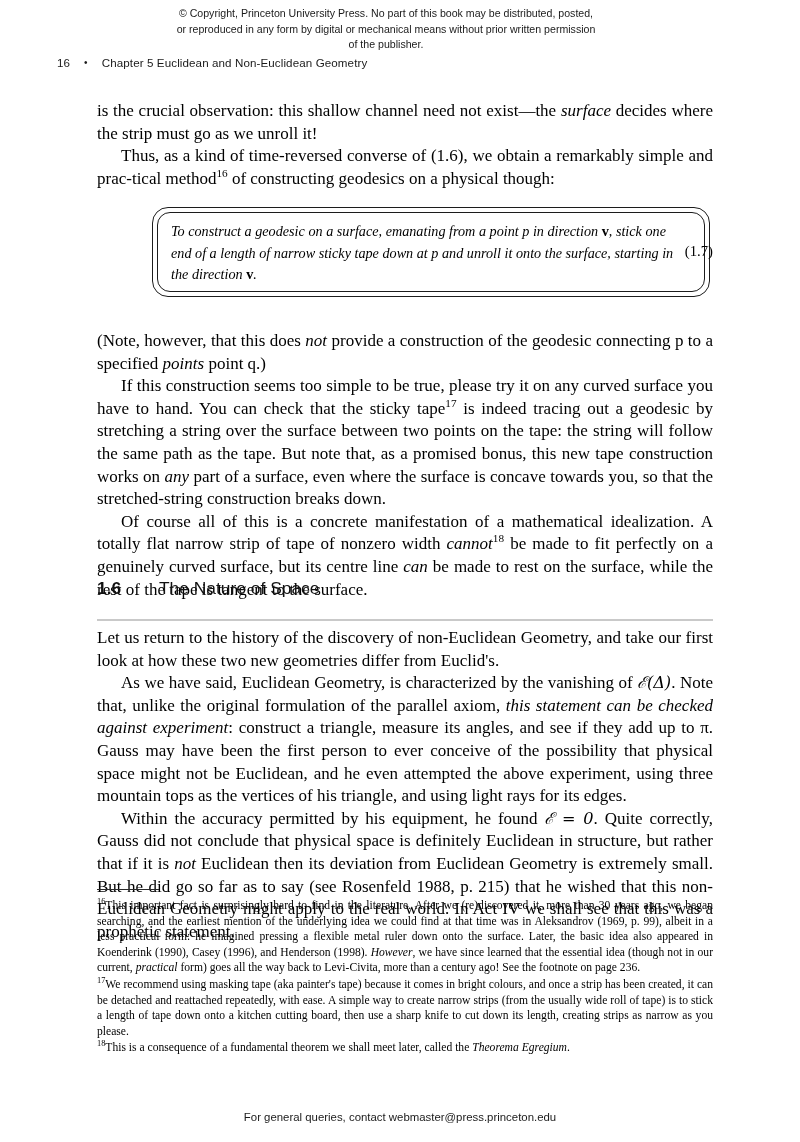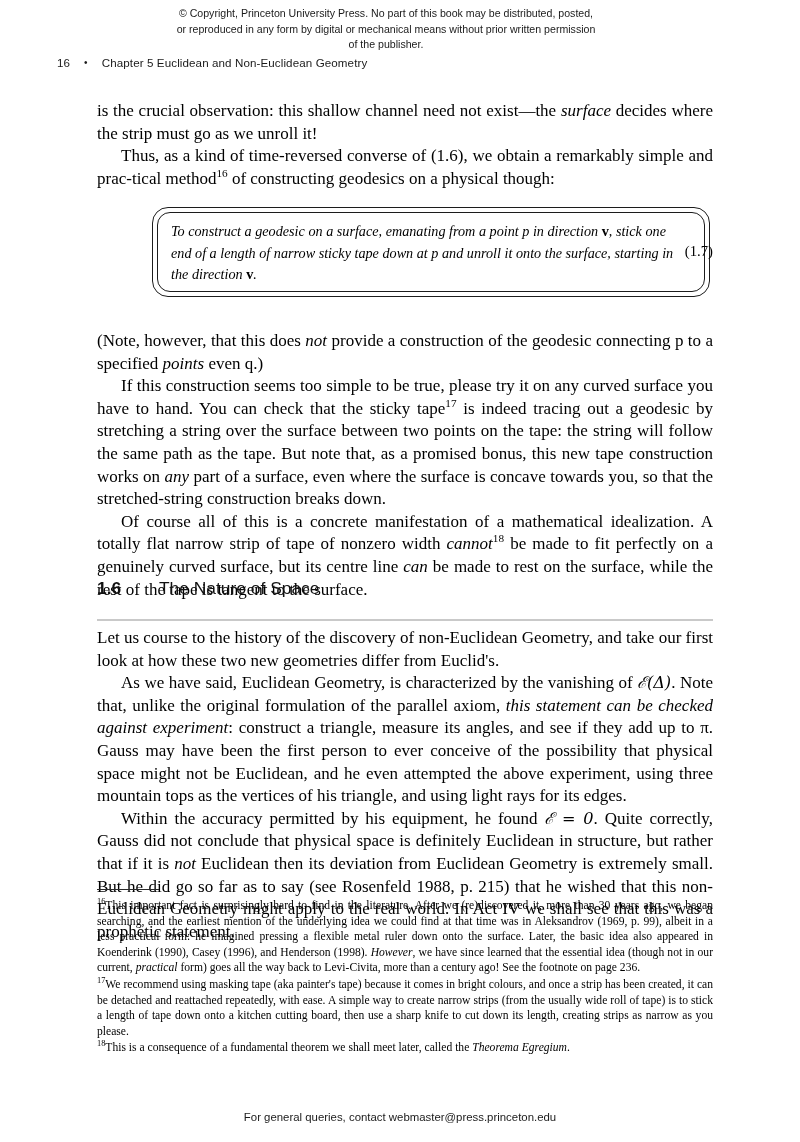--- a/index.html
+++ b/index.html
@@ -208,32 +208,32 @@
   </div>
 
   <div class="boxwrap">
     <div class="dbox-outer"></div>
     <div class="dbox-inner"></div>
     <div class="dbox-text"><span>To construct a geodesic on a surface, emanating from a point p in direction </span><span class="bf" style="font-style:normal">v</span><span>, stick one end of a length of narrow sticky tape down at p and unroll it onto the surface, starting in the direction </span><span class="bf" style="font-style:normal">v</span><span>.</span></div>
     <div class="eqno">(1.7)</div>
   </div>
 
   <div class="col" style="top:330px;">
-    <p class="body"><span>(Note, however, that this does </span><span class="it">not</span><span> provide a construction of the geodesic connecting p to a specified </span><span class="it">points</span><span> even q.)</span></p>
+    <p class="body"><span>(Note, however, that this does </span><span class="it">not</span><span> provide a construction of the geodesic connecting p to a specified </span><span class="it">points</span><span> point q.)</span></p>
     <p class="body ind"><span>If this construction seems too simple to be true, please try it on any curved surface you have to hand. You can check that the sticky tape</span><sup class="fn">17</sup><span> is indeed tracing out a geodesic by stretching a string over the surface between two points on the tape: the string will follow the same path as the tape. But note that, as a promised bonus, this new tape construction works on </span><span class="it">any</span><span> part of a surface, even where the surface is concave towards you, so that the stretched-string construction breaks down.</span></p>
     <p class="body ind"><span>Of course all of this is a concrete manifestation of a mathematical idealization. A totally flat narrow strip of tape of nonzero width </span><span class="it">cannot</span><sup class="fn">18</sup><span> be made to fit perfectly on a genuinely curved surface, but its centre line </span><span class="it">can</span><span> be made to rest on the surface, while the rest of the tape is tangent to the surface.</span></p>
   </div>
 
   <div class="sec" style="top:578px;">
     <div class="sec-head"><span class="sec-num">1.6</span><span class="sec-title">The Nature of Space</span></div>
     <div class="sec-rule"></div>
   </div>
 
   <div class="col" style="top:627px;">
-    <p class="body">Let us course to the history of the discovery of non-Euclidean Geometry, and take our first look at how these two new geometries differ from Euclid's.</p>
+    <p class="body">Let us return to the history of the discovery of non-Euclidean Geometry, and take our first look at how these two new geometries differ from Euclid's.</p>
     <p class="body ind"><span>As we have said, Euclidean Geometry, is characterized by the vanishing of </span><span class="scriptE">ℰ(Δ)</span><span>. Note that, unlike the original formulation of the parallel axiom, </span><span class="it">this statement can be checked against experiment</span><span>: construct a triangle, measure its angles, and see if they add up to π. Gauss may have been the first person to ever conceive of the possibility that physical space might not be Euclidean, and he even attempted the above experiment, using three mountain tops as the vertices of his triangle, and using light rays for its edges.</span></p>
     <p class="body ind"><span>Within the accuracy permitted by his equipment, he found </span><span class="scriptE">ℰ = 0</span><span>. Quite correctly, Gauss did not conclude that physical space is definitely Euclidean in structure, but rather that if it is </span><span class="it">not</span><span> Euclidean then its deviation from Euclidean Geometry is extremely small. But he did go so far as to say (see Rosenfeld 1988, p. 215) that he wished that this non-Euclidean Geometry might apply to the real world. In Act IV we shall see that this was a prophetic statement.</span></p>
   </div>
 
   <div class="fnrule"></div>
 
   <div class="footnotes">
     <p class="fnote"><sup>16</sup><span>This important fact is surprisingly hard to find in the literature. After we (re)discovered it, more than 30 years ago, we began searching, and the earliest mention of the underlying idea we could find at that time was in Aleksandrov (1969, p. 99), albeit in a less practical form: he imagined pressing a flexible metal ruler down onto the surface. Later, the basic idea also appeared in Koenderink (1990), Casey (1996), and Henderson (1998). </span><span class="it">However</span><span>, we have since learned that the essential idea (though not in our current, </span><span class="it">practical</span><span> form) goes all the way back to Levi-Civita, more than a century ago! See the footnote on page 236.</span></p>
     <p class="fnote"><sup>17</sup><span>We recommend using masking tape (aka painter's tape) because it comes in bright colours, and once a strip has been created, it can be detached and reattached repeatedly, with ease. A simple way to create narrow strips (from the usually wide roll of tape) is to stick a length of tape down onto a kitchen cutting board, then use a sharp knife to cut down its length, creating strips as narrow as you please.</span></p>
     <p class="fnote"><sup>18</sup><span>This is a consequence of a fundamental theorem we shall meet later, called the </span><span class="it">Theorema Egregium</span><span>.</span></p>

